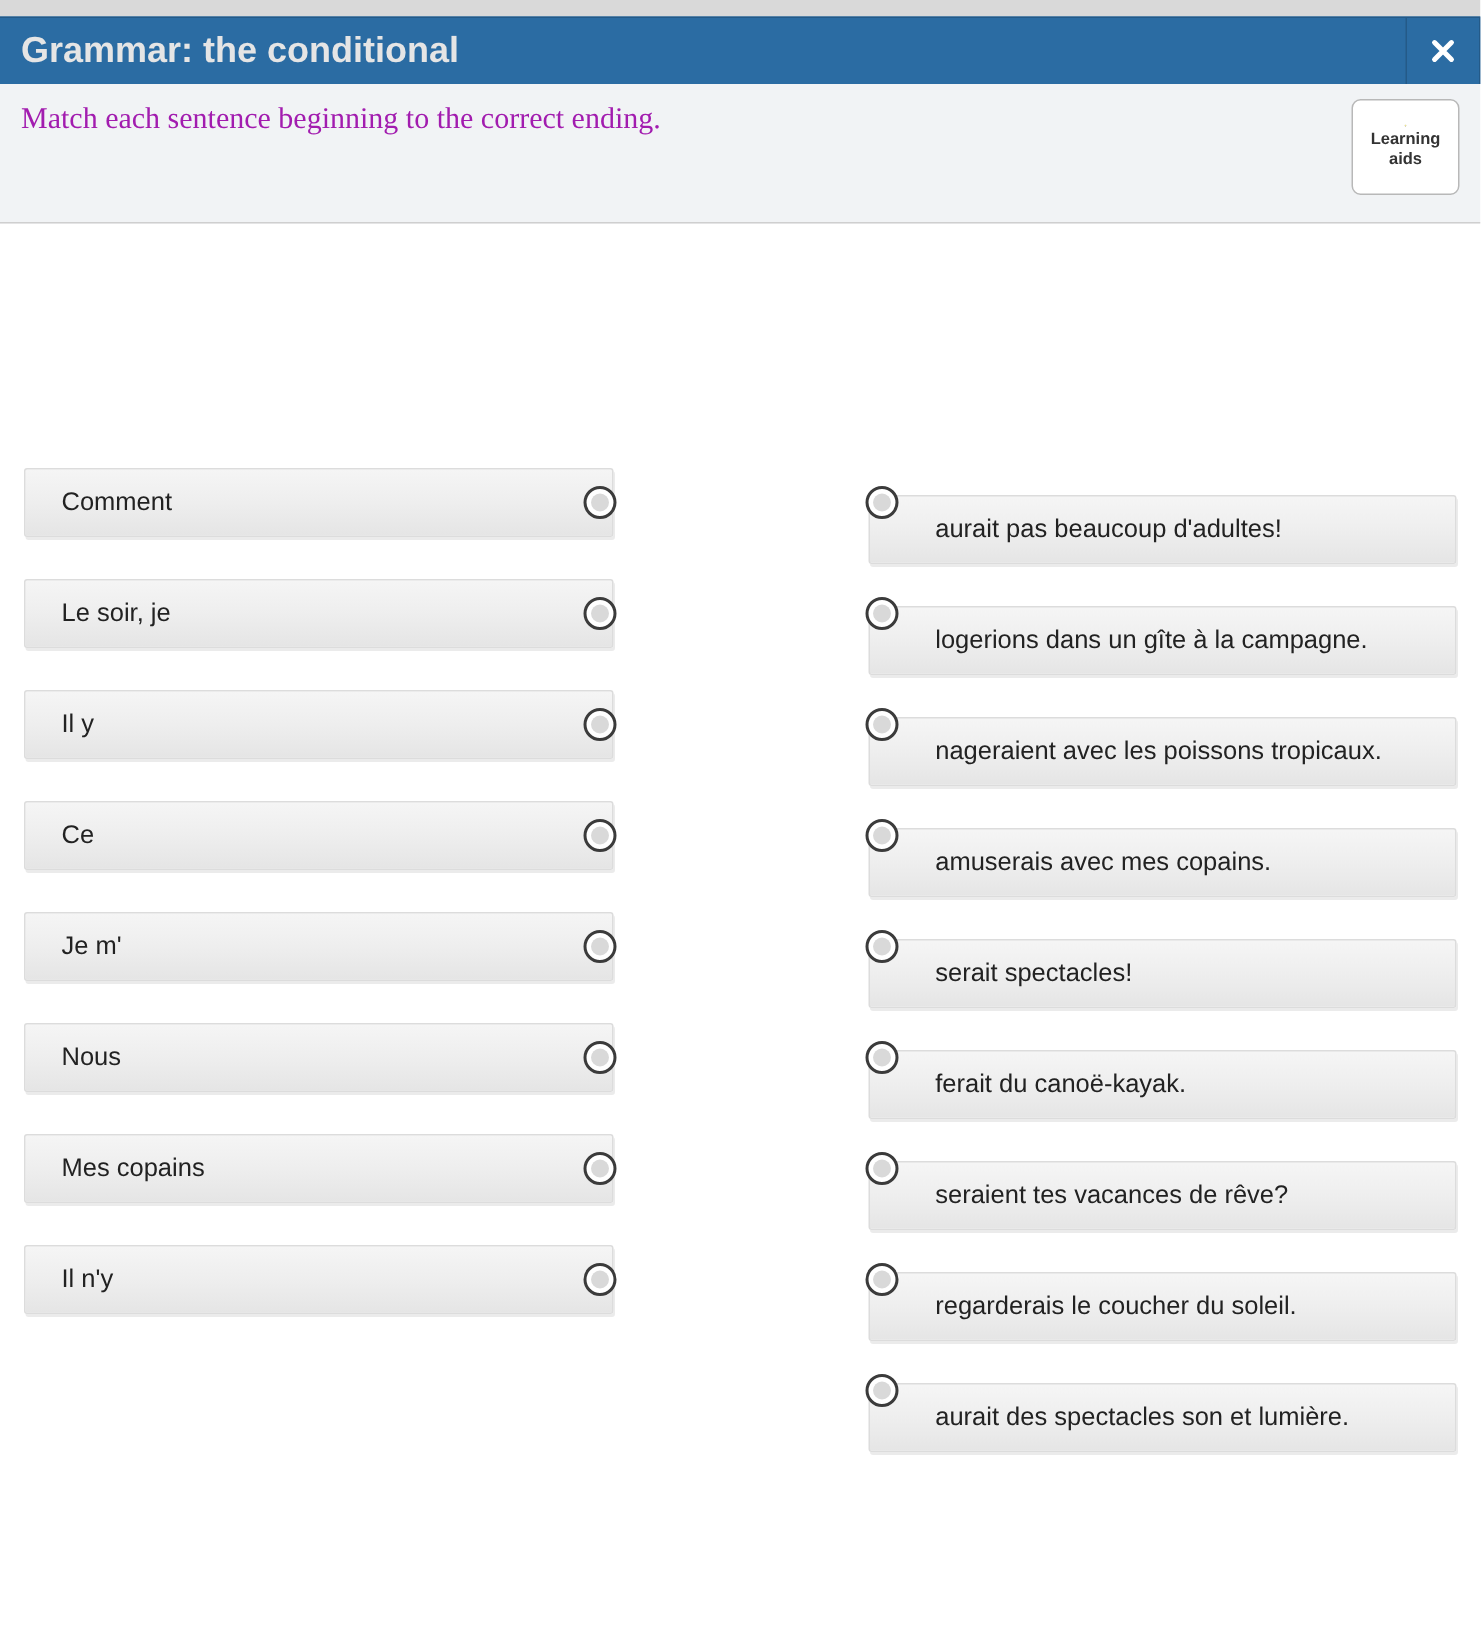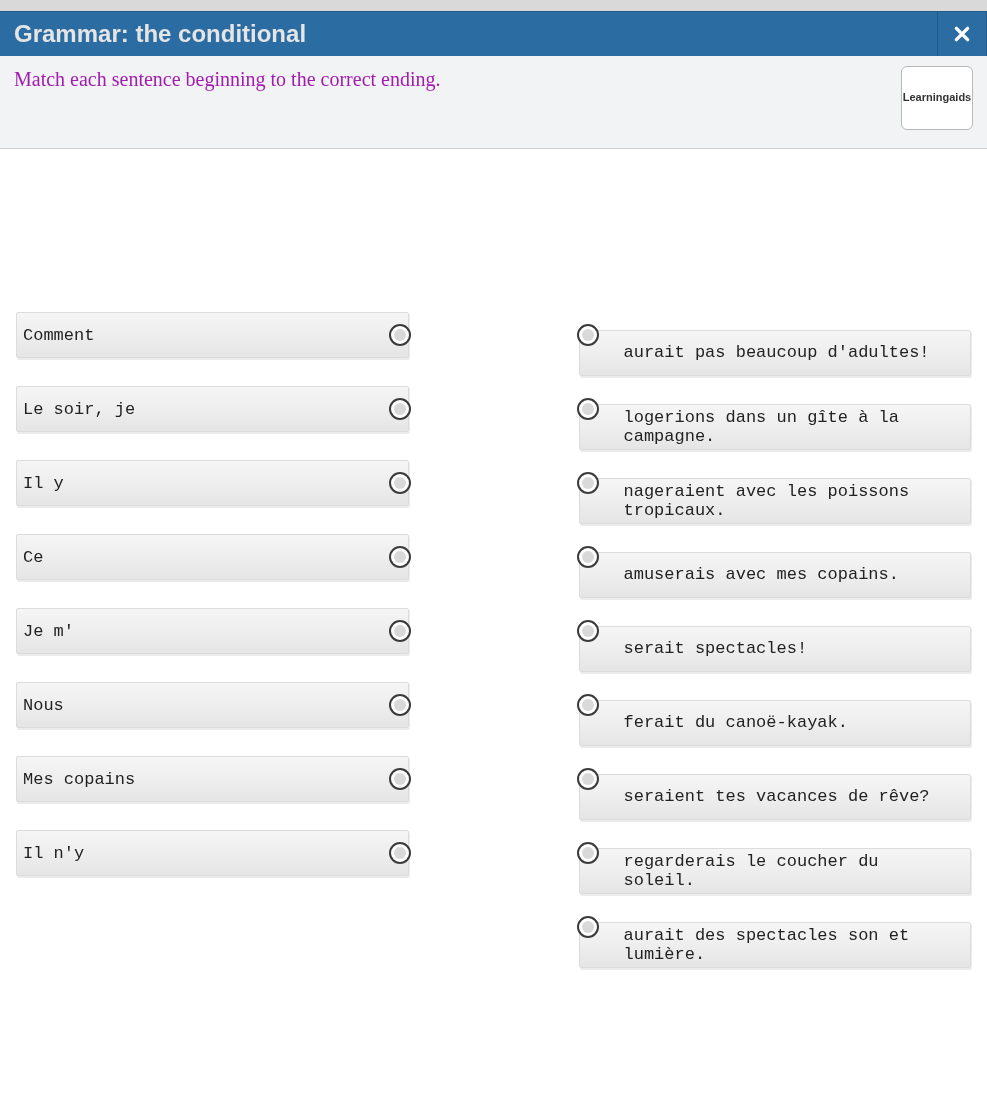--- a/index.html
+++ b/index.html
@@ -45,20 +45,21 @@
     margin-top: 2px;
     font-family: Liberation Serif, serif;
   }
   .learning-aids-btn {
     background: #fff;
     border: 1px solid #b8b8b8;
     border-radius: 6px;
     width: 72px;
     height: 64px;
     display: flex;
+    flex-direction: column;
     align-items: center;
     justify-content: center;
     cursor: pointer;
     font-size: 11px;
     font-weight: bold;
     color: #333;
     line-height: 1.2;
     text-align: center;
     padding: 16px;
   }
@@ -82,24 +83,23 @@
   }
   .match-item .item-box {
     flex: 1;
     height: 46px;
     background: linear-gradient(to bottom, #f5f5f5 0%, #eeeeee 50%, #e5e5e5 100%);
     border: 1px solid #dcdcdc;
     border-radius: 2px;
     box-shadow: 1px 2px 0 rgba(0,0,0,0.08);
     display: flex;
     align-items: center;
-    padding: 0 30px 0 6px;
+    padding: 0 30px 0 24px;
     font-size: 17px;
     color: #222;
-    font-family: Liberation Mono, monospace;
   }
   .left-col .match-item .item-box { padding-right: 26px; }
   .right-col .match-item .item-box { padding-left: 44px; margin-top: 35px; }
   .connector {
     position: absolute;
     top: 50%;
     width: 22px;
     height: 22px;
     border: 2px solid #3b3b3b;
     border-radius: 50%;

